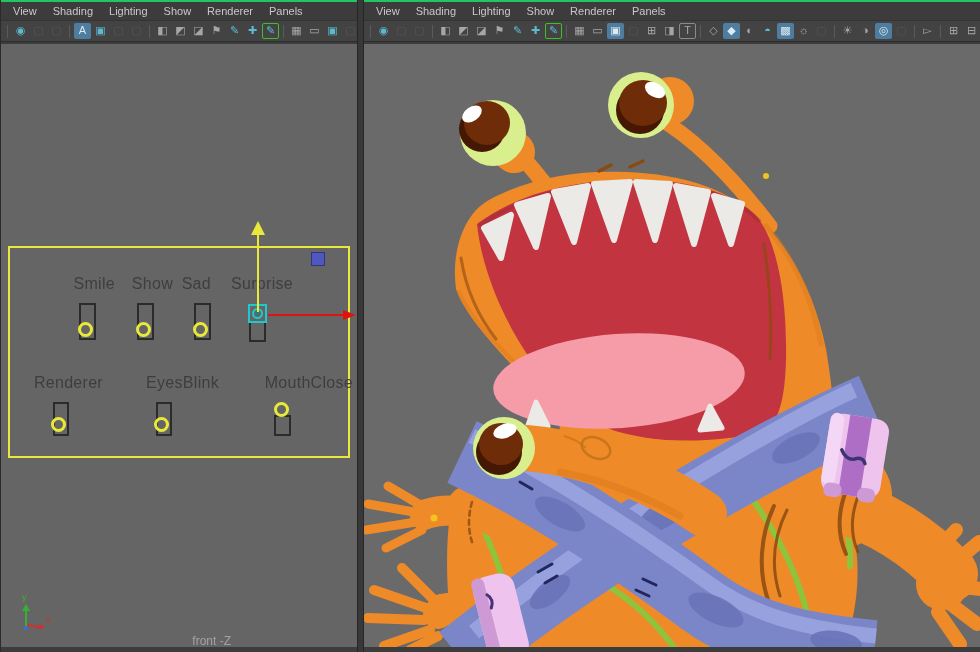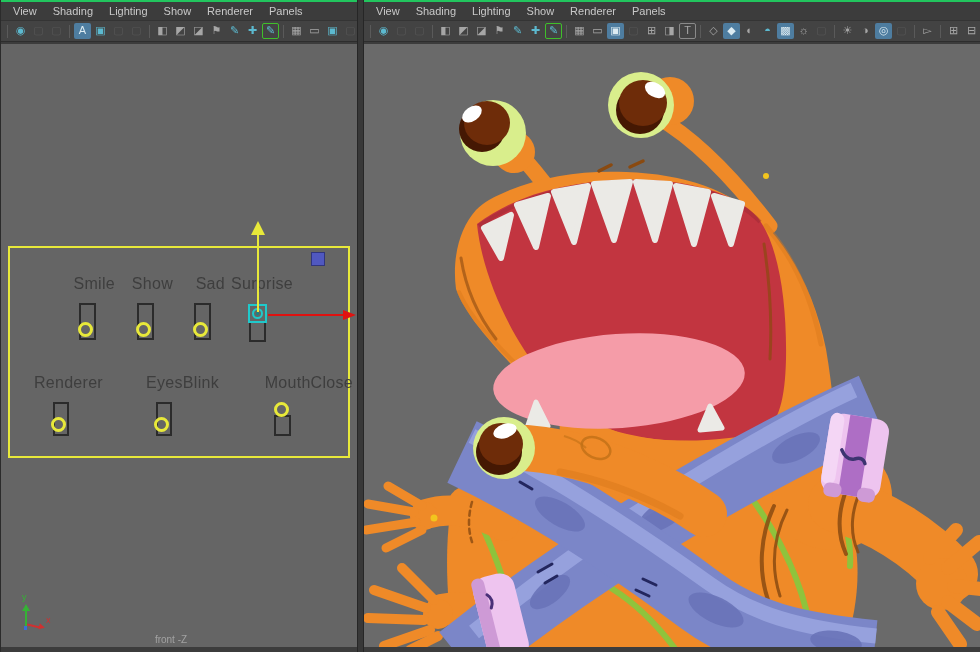--- a/index.html
+++ b/index.html
@@ -37,21 +37,21 @@
 .mline-x{position:absolute;left:267px;top:270px;width:76px;height:2px;background:var(--c-manipred)}
 .mhead-x{position:absolute;left:342px;top:266px;width:0;height:0;border-top:5px solid transparent;border-bottom:5px solid transparent;border-left:13px solid var(--c-manipred)}
 .axis{position:absolute;left:16px;top:557px;width:40px;height:36px}
 .ax-yl{position:absolute;left:8px;top:9px;width:2px;height:16px;background:#35b235}
 .ax-yh{position:absolute;left:5px;top:3px;width:0;height:0;border-left:4px solid transparent;border-right:4px solid transparent;border-bottom:7px solid #35b235}
 .ax-ylbl{position:absolute;left:5px;top:-9px;font-size:9px;color:#35b235}
 .ax-xl{position:absolute;left:10px;top:24px;width:13px;height:2px;background:#d03030;transform:rotate(14deg)}
 .ax-xh{position:absolute;left:22px;top:23px;width:0;height:0;border-top:3px solid transparent;border-bottom:3px solid transparent;border-left:6px solid #d03030;transform:rotate(14deg)}
 .ax-xlbl{position:absolute;left:29px;top:14px;font-size:9px;color:#d03030}
 .ax-z{position:absolute;left:7px;top:25px;width:3px;height:4px;background:#3a6fd8}
-.view-label{position:absolute;left:110px;top:590px;width:120px;text-align:center;font-size:10px;color:#a2a2a2}
+.view-label{position:absolute;left:110px;top:590px;width:120px;text-align:right;font-size:12px;color:#a2a2a2}
 
 .f-or{fill:var(--c-orange)}.s-or{stroke:var(--c-orange)}
 .f-red{fill:var(--c-mouth)}.f-tongue{fill:var(--c-tongue)}
 .f-tooth{fill:var(--c-teeth);stroke:var(--c-teeth)}
 .f-scl{fill:var(--c-sclera)}.f-iris{fill:var(--c-iris)}.f-irisd{fill:var(--c-irisdark)}
 .s-strap{stroke:var(--c-strap)}.s-strapl{stroke:var(--c-strapl)}.f-strapd{fill:var(--c-strapd)}
 .s-green{stroke:var(--c-green);fill:none}.f-green{fill:var(--c-green)}
 .f-bpink{fill:var(--c-bpink)}.f-bpinkd{fill:var(--c-bpinkd)}.f-bpurp{fill:var(--c-bpurp)}.f-bpurpl{fill:var(--c-bpurpl)}
 .s-stitch{stroke:var(--c-stitch);stroke-linecap:round;fill:none}
 .s-crease{stroke:#8a4a10;fill:none;stroke-linecap:round}
@@ -97,21 +97,21 @@
         <span class="ticon">▭</span>
         <span class="ticon teal">▣</span>
         <span class="ticon dim">▢</span>
       </div>
     <div class="viewport vpL">
       <div class="ybox"></div>
       <div class="bluesq"></div>
 
       <div class="clab" style="left:60px;top:231px;width:54px">Smile</div>
       <div class="clab" style="left:118px;top:231px;width:54px">Show</div>
-      <div class="clab" style="left:178px;top:231px;width:46px">Sad</div>
+      <div class="clab" style="left:164px;top:231px;width:46px">Sad</div>
       <div class="clab" style="left:222px;top:231px;width:70px">Surprise</div>
       <div class="clab" style="left:16px;top:330px;width:86px">Renderer</div>
       <div class="clab" style="left:110px;top:330px;width:108px">EyesBlink</div>
       <div class="clab" style="left:246px;top:330px;width:106px">MouthClose</div>
 
       <div class="trk" style="left:78px;top:259px;width:17px;height:37px"></div>
       <div class="trk" style="left:136px;top:259px;width:17px;height:37px"></div>
       <div class="trk" style="left:193px;top:259px;width:17px;height:37px"></div>
       <div class="trk" style="left:248px;top:277px;width:17px;height:21px"></div>
       <div class="trk" style="left:52px;top:358px;width:16px;height:34px"></div>

